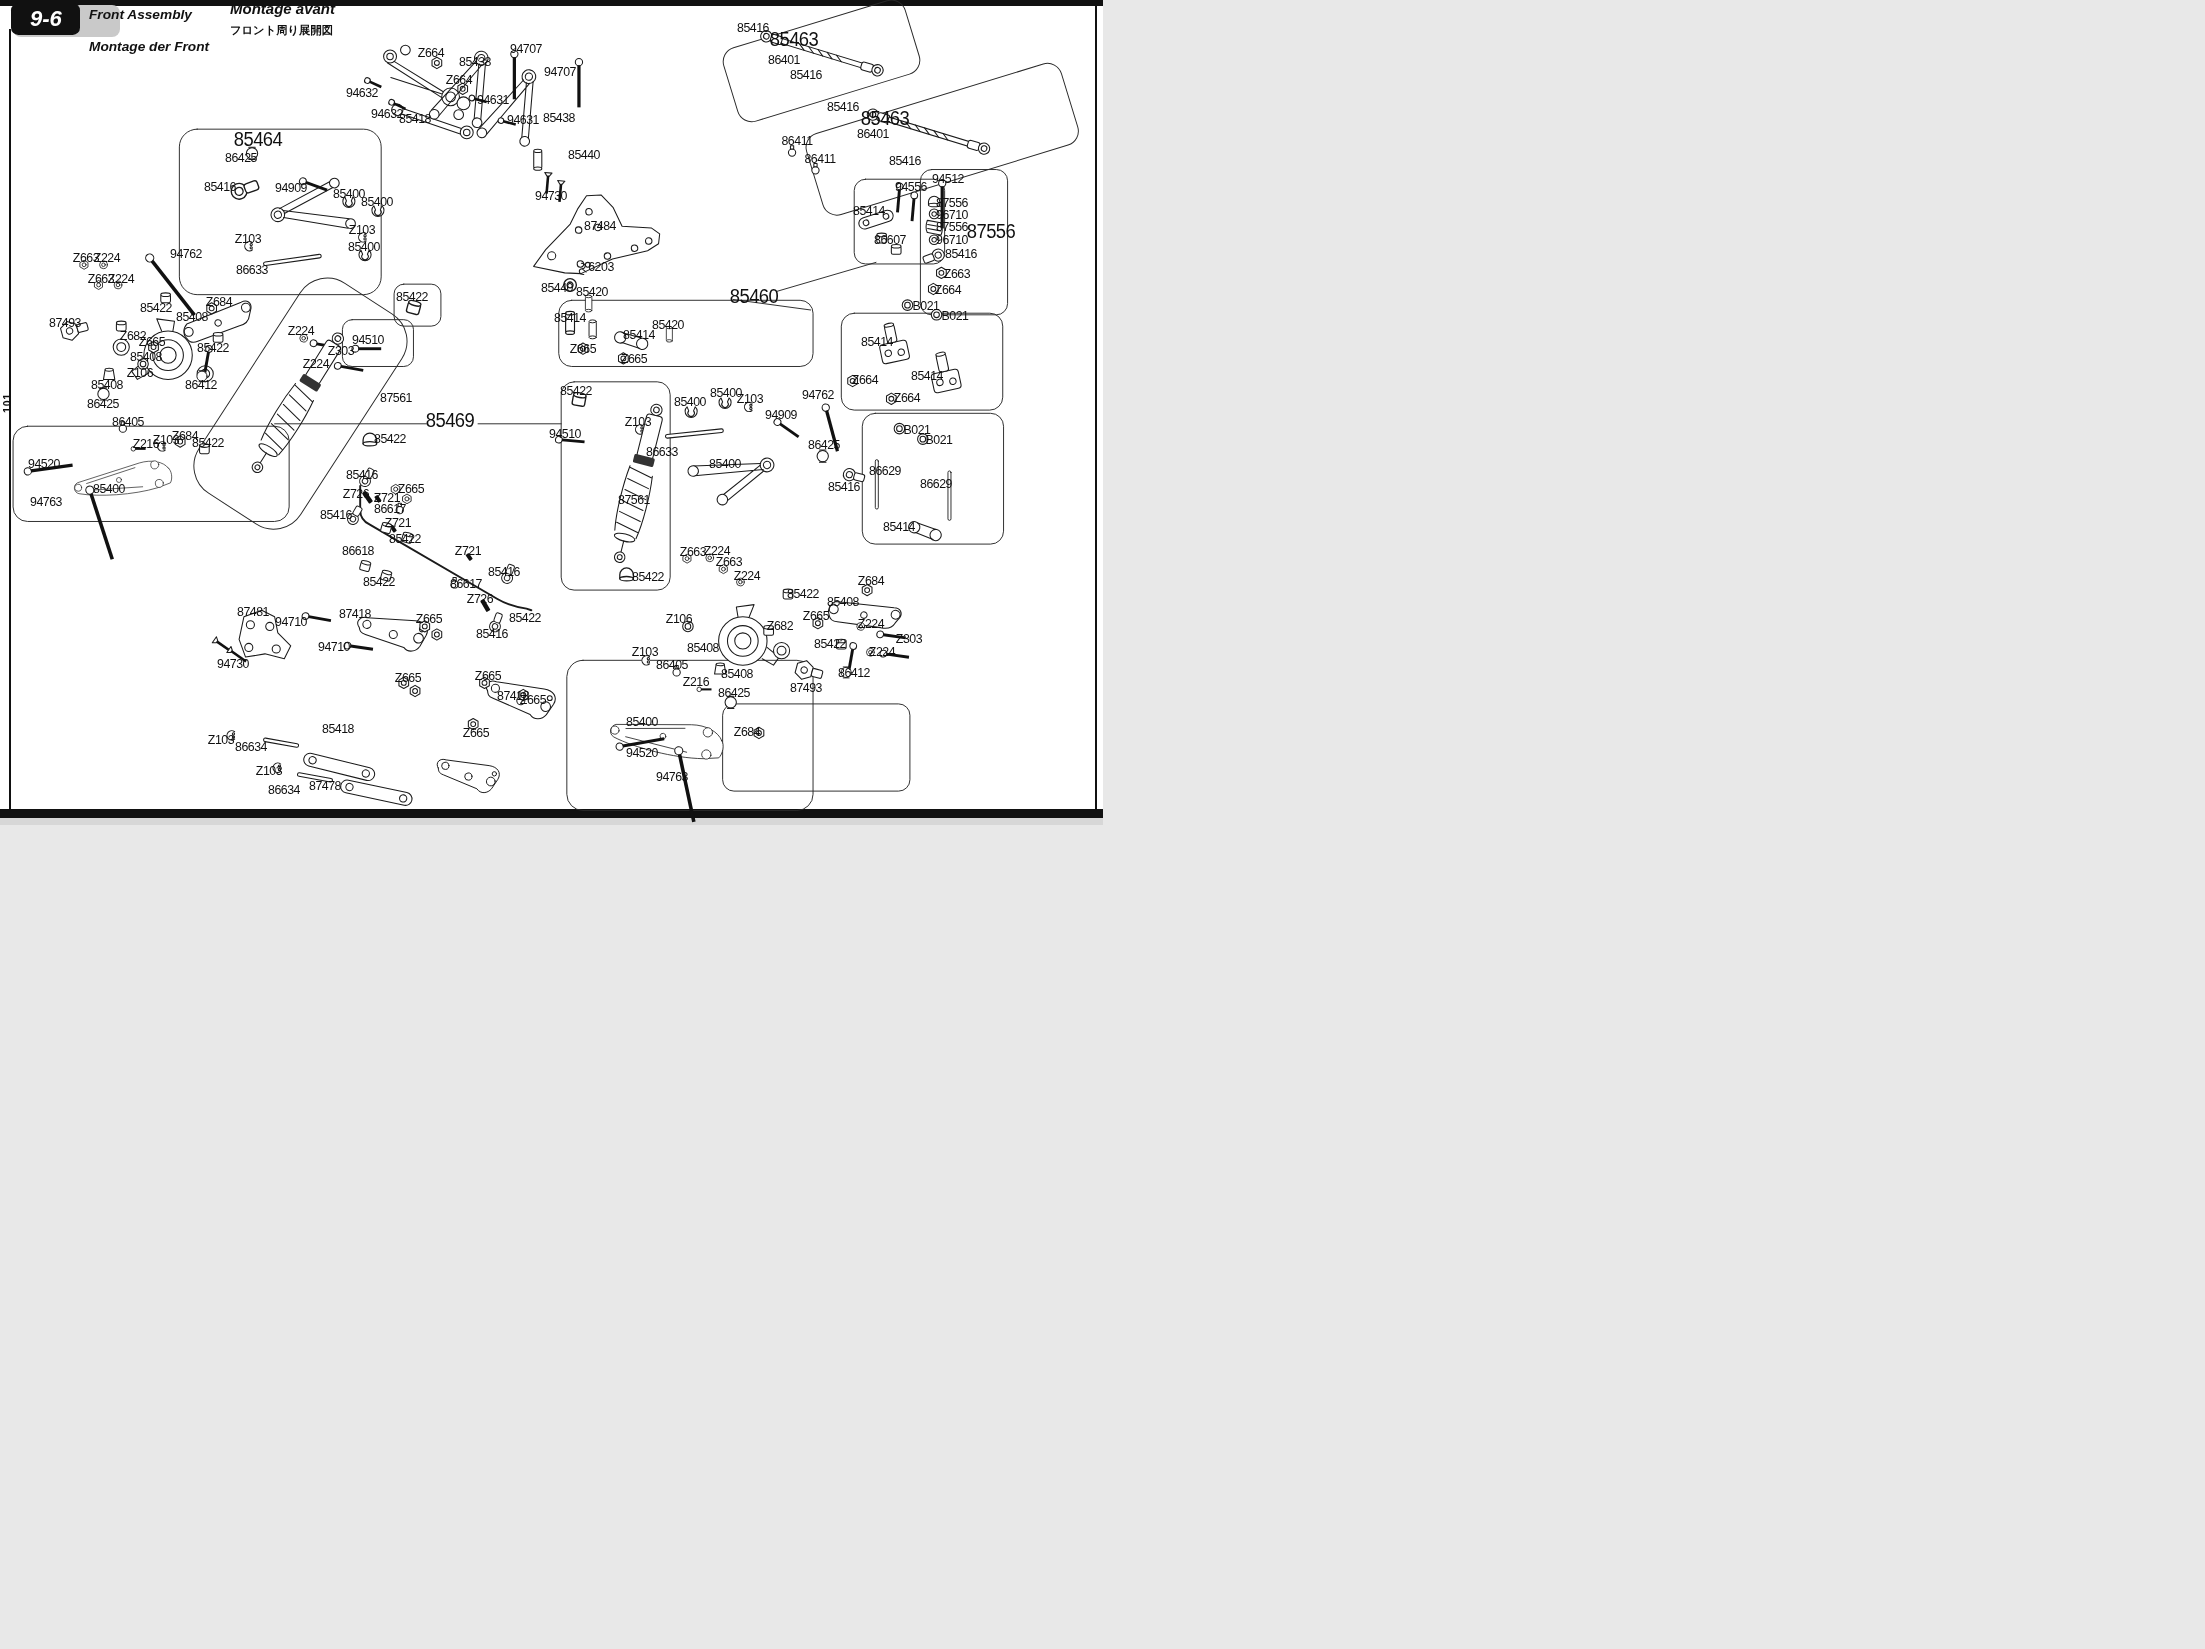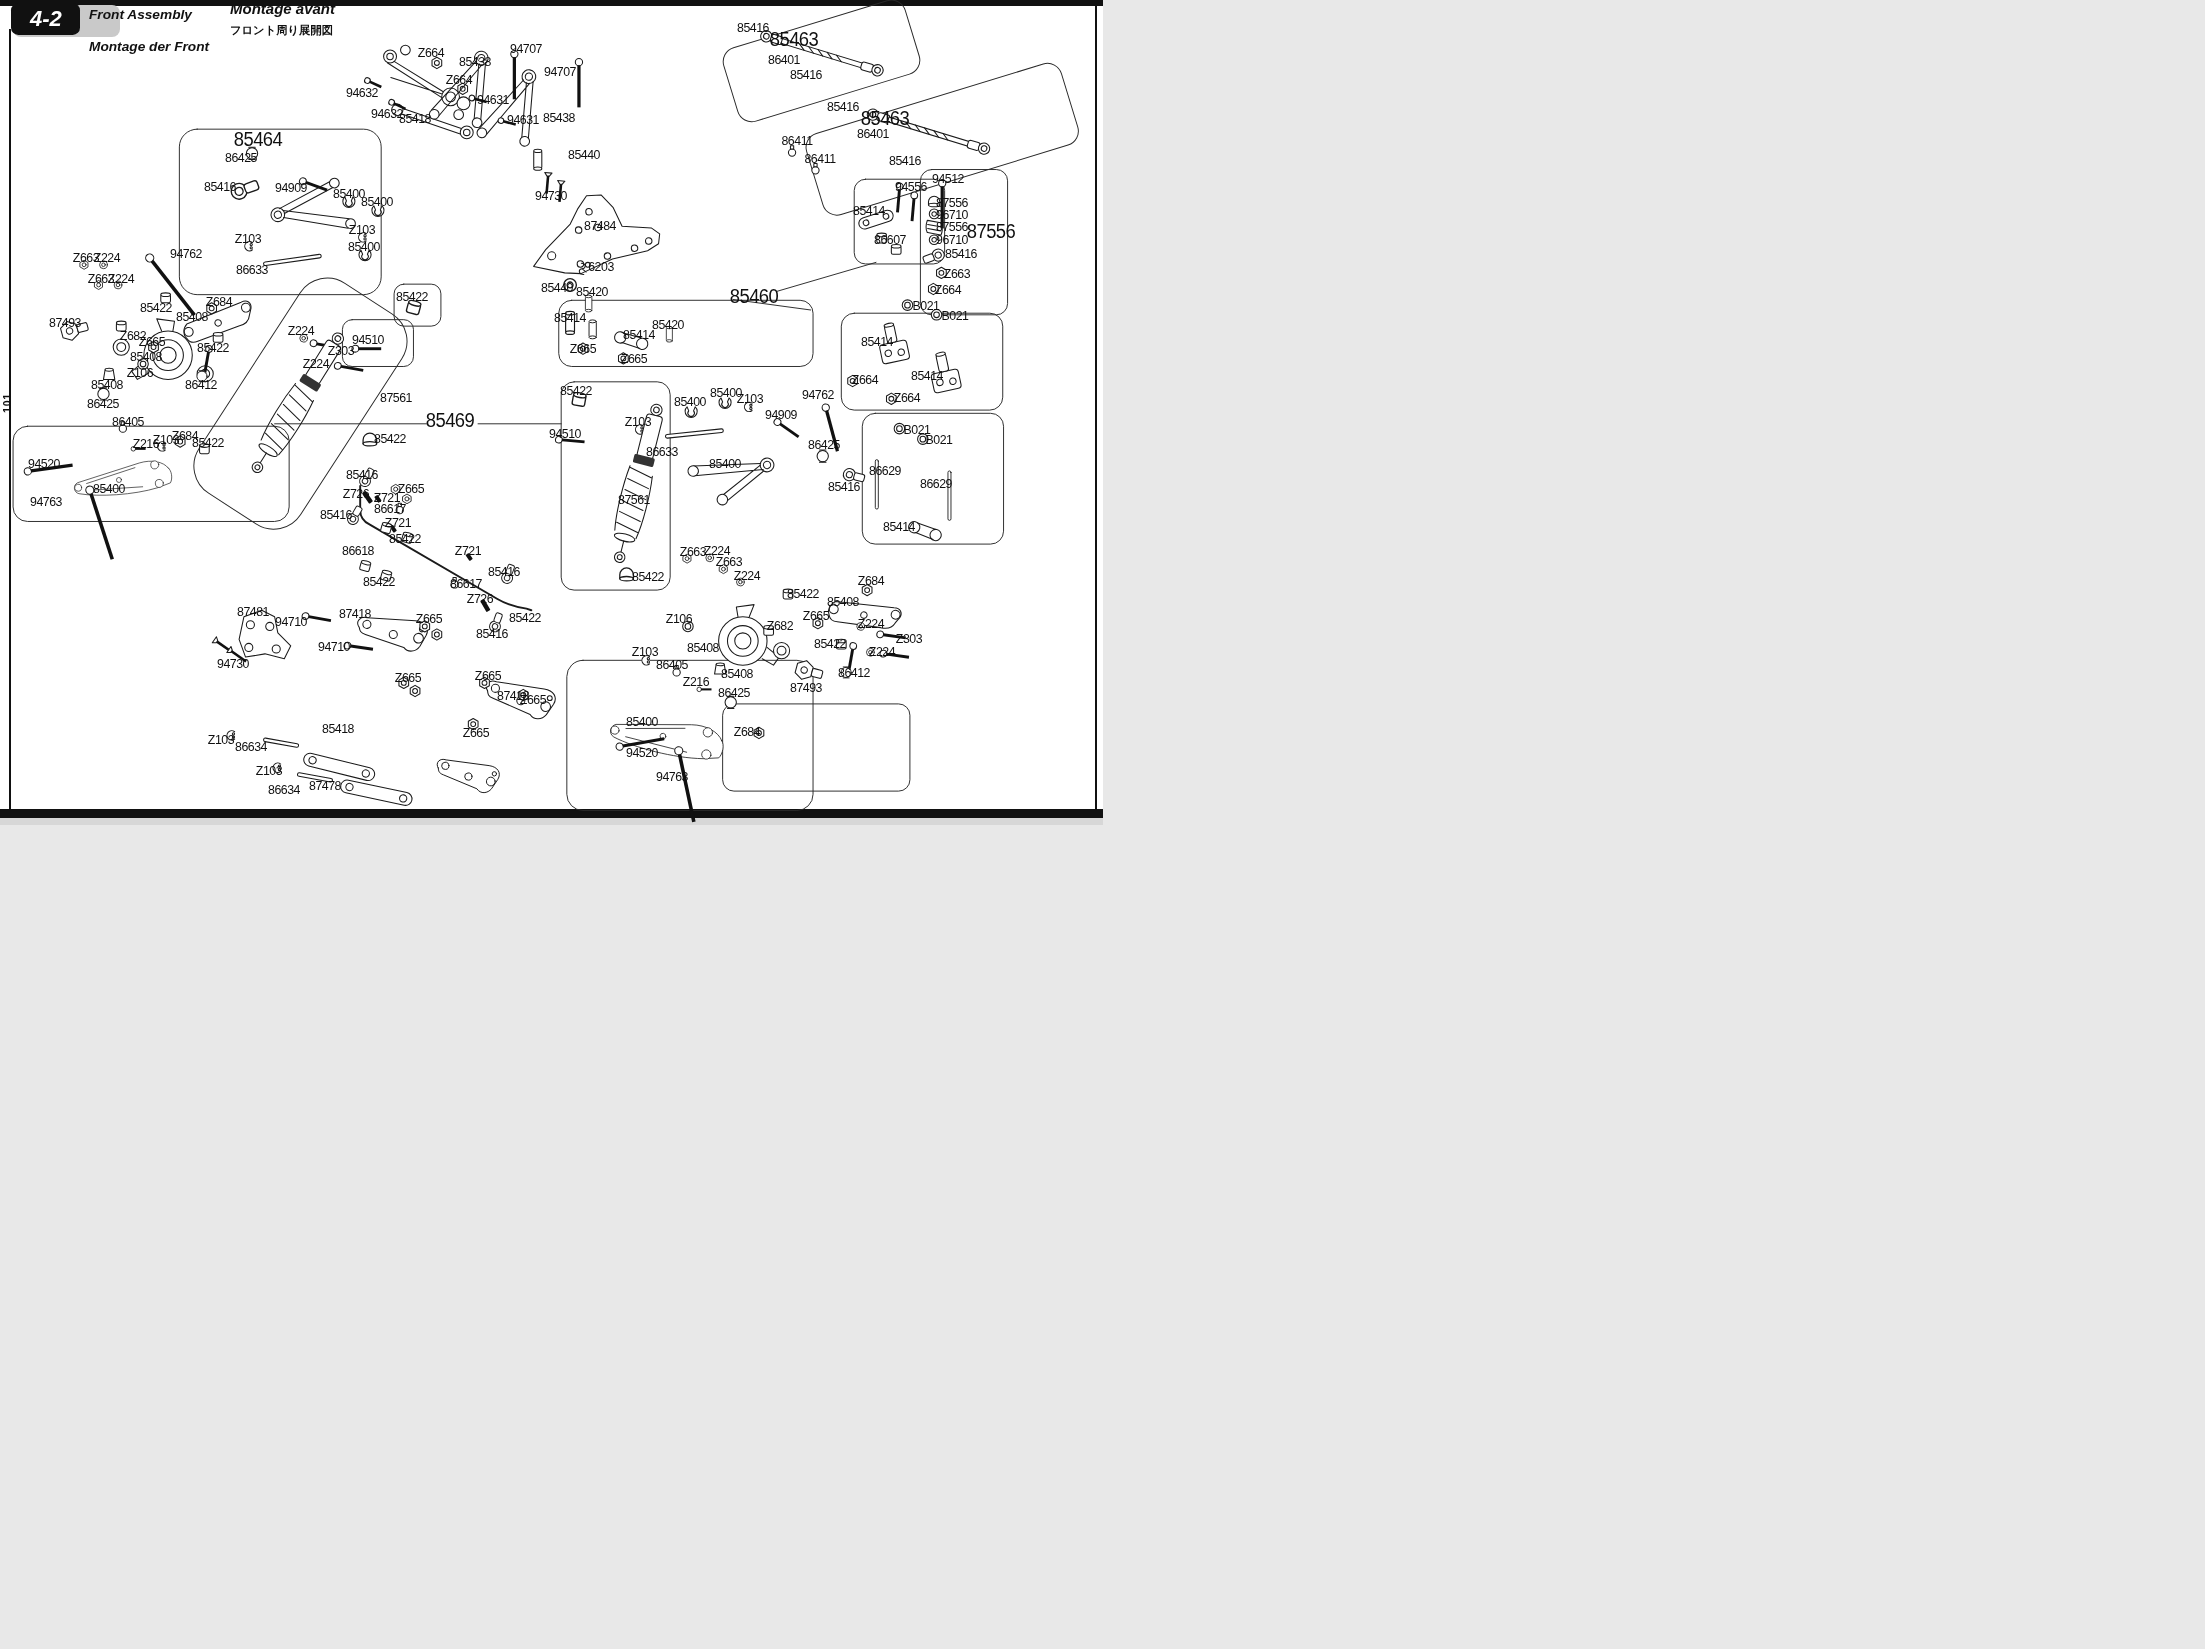--- a/index.html
+++ b/index.html
@@ -25,21 +25,21 @@
        color:#101010;white-space:nowrap;line-height:1;}
   .lbl.lg{font-size:19.4px;letter-spacing:-0.6px;}
 </style>
 </head>
 <body>
 
 <div class="stage">
   <div class="topbar"></div>
   <div class="badge-tab"></div>
   <div class="badge">
-    <span>4-2</span>
+    <span>9-6</span>
   </div>
   <div class="t-en">Front Assembly</div>
   <div class="t-de">Montage der Front</div>
   <div class="t-fr">Montage avant</div>
   <div class="t-ja">フロント周り展開図</div>
   <div class="leftline"></div>
   <div class="rightline"></div>
   <div class="bottombar"></div>
   <div class="graystrip"></div>
   <div class="pagenum">101</div>

